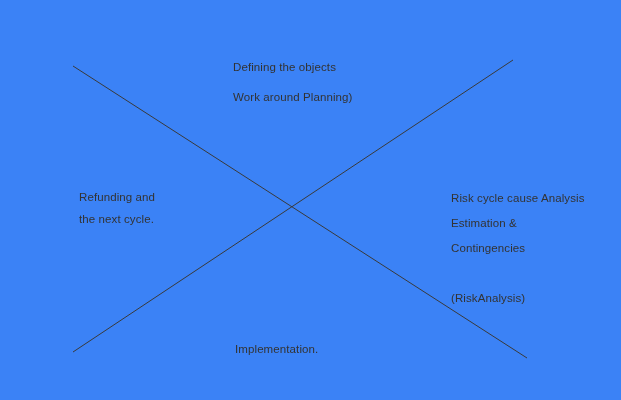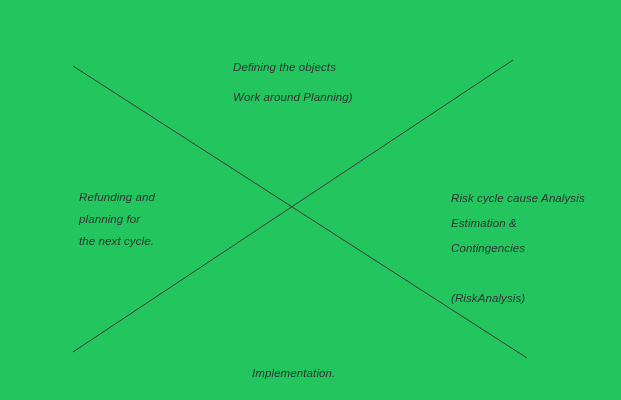--- a/index.html
+++ b/index.html
@@ -61,46 +61,44 @@
   #block-right {
     left: 451px;
     top: 186px;
   }
   #block-right .text-line {
     line-height: 25px;
   }
 
   
   #block-bottom {
-    left: 252px;
+    left: 235px;
     top: 338px;
-    margin-top: 24px;
   }
   #block-bottom .text-line {
     line-height: 22px;
   }
 </style>
 </head>
 <body>
 
-<div id="canvas" style="width: 621px; height: 400px; background: #22c55e; font-style: italic;">
+<div id="canvas" style="width: 621px; height: 400px; background: #3b82f6;">
 
   <svg id="x-lines" viewBox="0 0 621 400" width="621" height="400" xmlns="http://www.w3.org/2000/svg" style="width: 621px; height: 400px;">
     <line x1="73" y1="66" x2="527" y2="358" stroke="#3a3a3a" stroke-width="1" shape-rendering="geometricPrecision"></line>
     <line x1="73" y1="352" x2="513" y2="60" stroke="#3a3a3a" stroke-width="1" shape-rendering="geometricPrecision"></line>
   </svg>
 
   <div class="text-block" id="block-top" style="color: rgb(51, 51, 51);">
     <span class="text-line" style="color: rgb(51, 51, 51);">Defining the objects</span>
     <span class="text-line" style="color: rgb(51, 51, 51);">Work around Planning)</span>
   </div>
 
   <div class="text-block" id="block-left" style="color: rgb(51, 51, 51); margin-left: 40px;">
     <span class="text-line" style="color: rgb(51, 51, 51);">Refunding and</span>
-    <span class="text-line" style="color: rgb(51, 51, 51);">planning for</span>
     <span class="text-line" style="color: rgb(51, 51, 51);">the next cycle.</span>
   </div>
 
   <div class="text-block" id="block-right" style="color: rgb(51, 51, 51);">
     <span class="text-line" style="color: rgb(51, 51, 51);">Risk cycle cause Analysis</span>
     <span class="text-line" style="color: rgb(51, 51, 51);">Estimation &amp;</span>
     <span class="text-line" style="color: rgb(51, 51, 51);">Contingencies</span>
     <span class="text-line" style="color: rgb(51, 51, 51); margin-top: 25px;">(RiskAnalysis)</span>
   </div>
 

